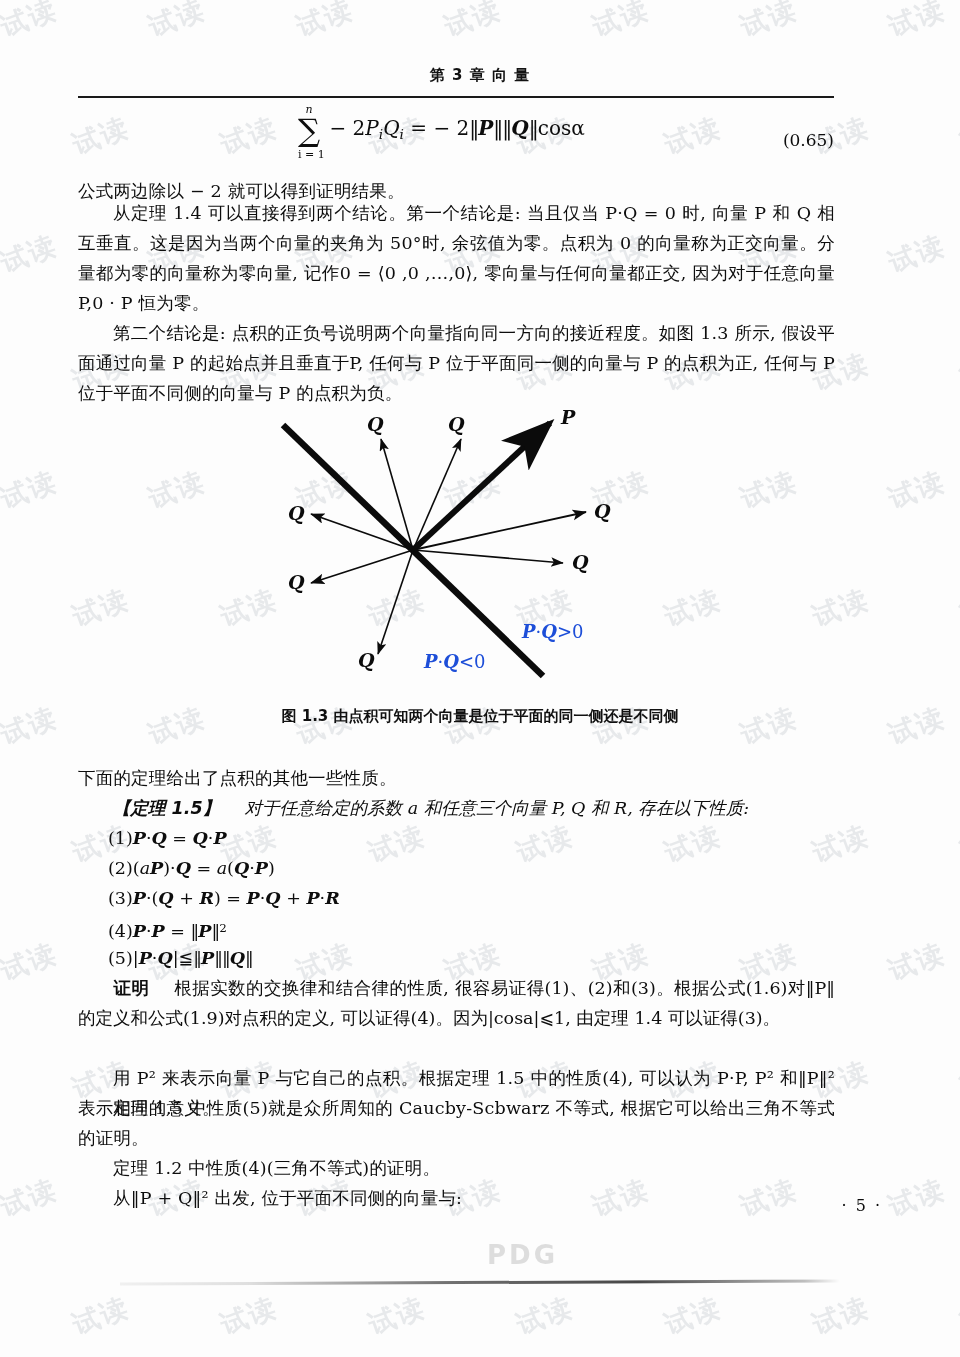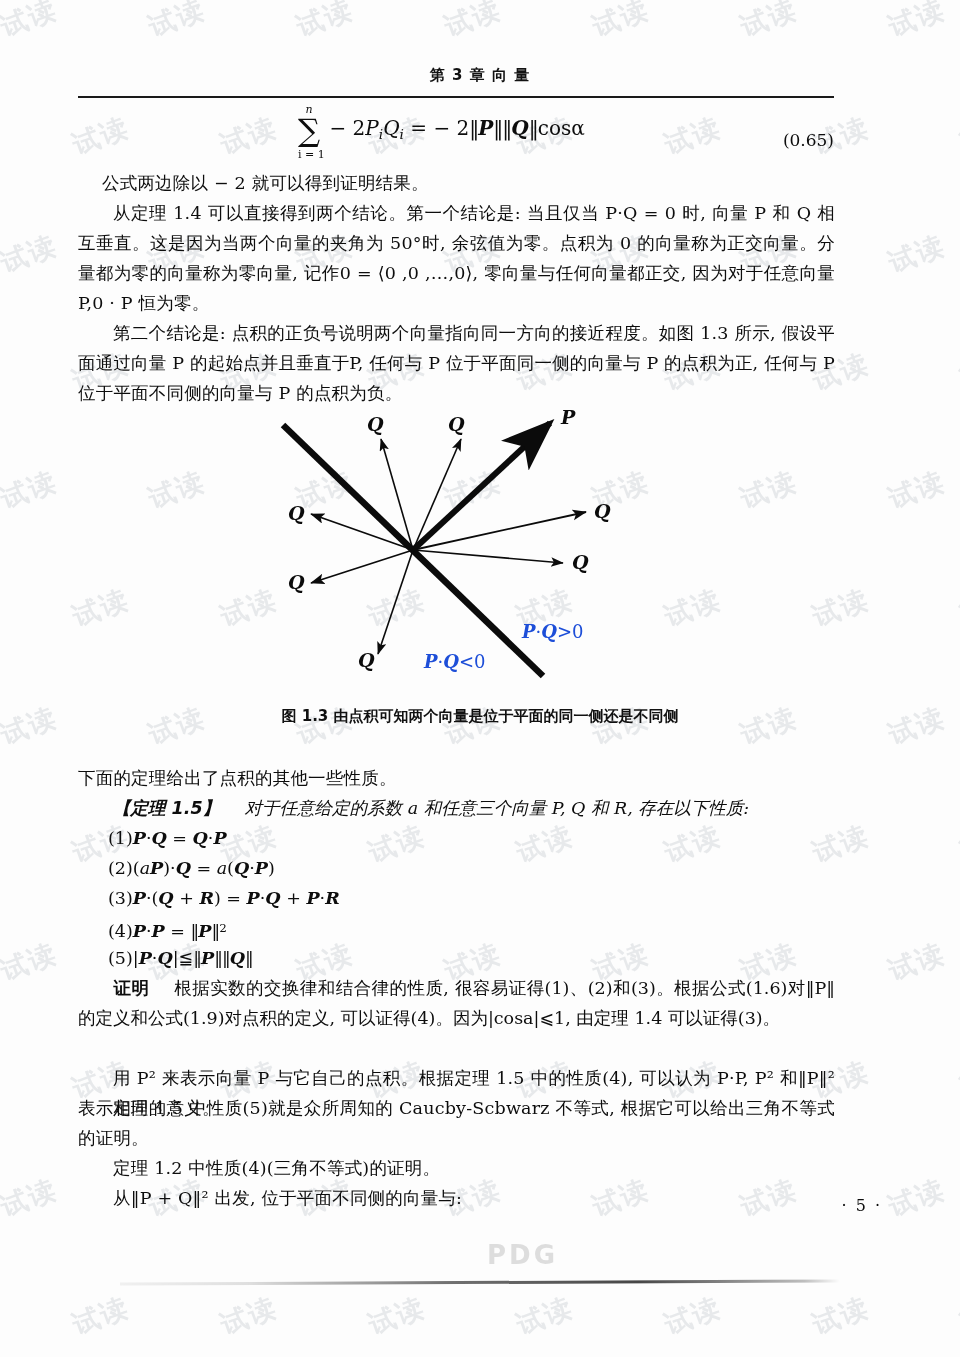--- a/index.html
+++ b/index.html
@@ -329,21 +329,21 @@
           <span class="lim-top">n</span>
           <span class="big">∑</span>
           <span class="lim-bot">i = 1</span>
         </span>
         <span>− 2<span class="ital">P</span><span class="sub">i</span><span class="ital">Q</span><span class="sub">i</span></span>
         <span> = − 2<span class="dbar">‖</span><span class="bvec">P</span><span class="dbar">‖</span><span class="dbar">‖</span><span class="bvec">Q</span><span class="dbar">‖</span>cosα</span>
       </div>
       <div class="eq-num">(0.65)</div>
     </div>
 
-    <p class="para" style="top:168px;margin-left:24px;">公式两边除以 − 2 就可以得到证明结果。</p>
+    <p class="para" style="top:176px;">公式两边除以 − 2 就可以得到证明结果。</p>
     <p class="para indent" style="top:198px;">从定理 1.4 可以直接得到两个结论。第一个结论是: 当且仅当 P·Q = 0 时, 向量 P 和 Q 相互垂直。这是因为当两个向量的夹角为 50°时, 余弦值为零。点积为 0 的向量称为正交向量。分量都为零的向量称为零向量, 记作0 = ⟨0 ,0 ,…,0⟩, 零向量与任何向量都正交, 因为对于任意向量 P,0 · P 恒为零。</p>
     <p class="para indent" style="top:318px;">第二个结论是: 点积的正负号说明两个向量指向同一方向的接近程度。如图 1.3 所示, 假设平面通过向量 P 的起始点并且垂直于P, 任何与 P 位于平面同一侧的向量与 P 的点积为正, 任何与 P 位于平面不同侧的向量与 P 的点积为负。</p>
 
     <div class="figure">
       <svg width="960" height="300" viewBox="0 0 960 300">
         <defs>
           <marker id="ah" markerWidth="9" markerHeight="9" refX="7.5" refY="3" orient="auto">
             <path d="M0,0 L8,3 L0,6 L1.8,3 z" fill="#0b0b0b"></path>
           </marker>
           <marker id="ahb" markerWidth="10" markerHeight="10" refX="8" refY="3.4" orient="auto">

